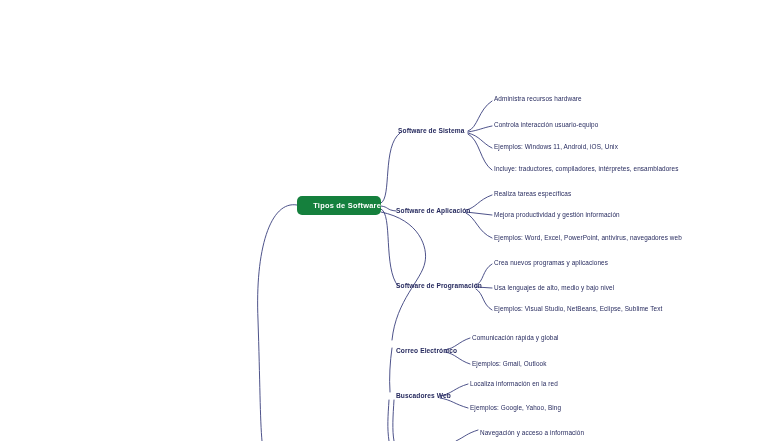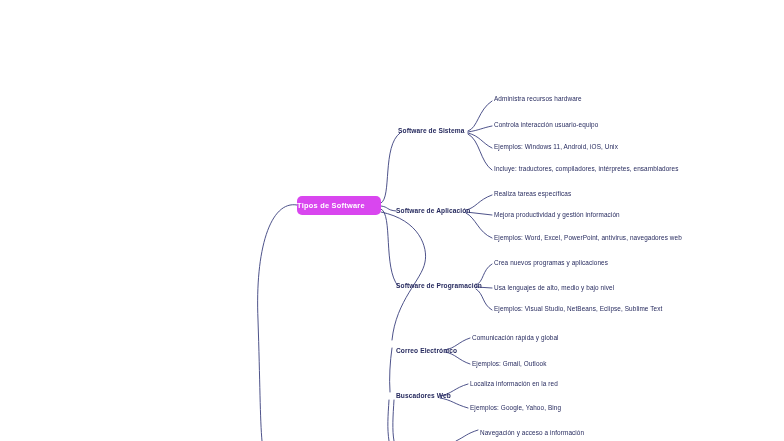--- a/index.html
+++ b/index.html
@@ -30,26 +30,26 @@
     line-height: 1.1;
     letter-spacing: 0.1px;
   }
   
   .root-node {
     position: absolute;
     left: 297px;
     top: 196px;
     width: 84px;
     height: 19px;
-    background: #d946ef;
+    background: #15803d;
     border-radius: 5px;
     box-sizing: border-box;
     display: flex;
     align-items: center;
-    justify-content: flex-start;
+    justify-content: flex-end;
   }
   .root-node span {
     color: #ffffff;
     font-size: 7.4px;
     font-weight: bold;
     letter-spacing: 0.25px;
     white-space: nowrap;
   }
   
   .branch-label {

